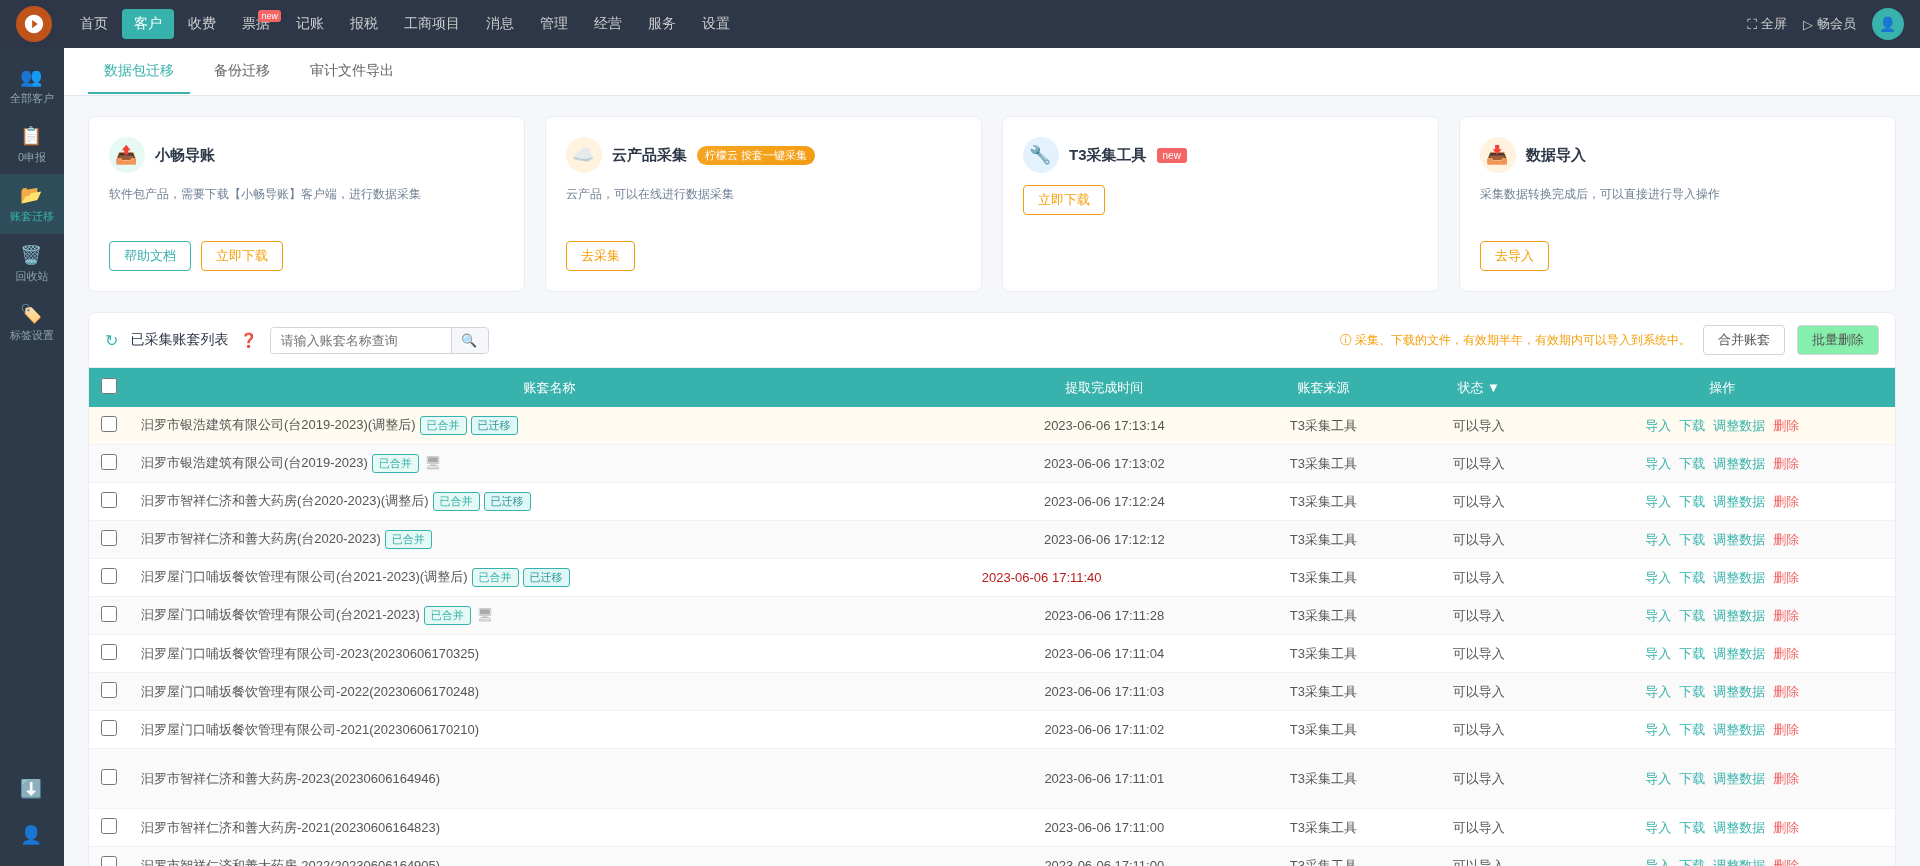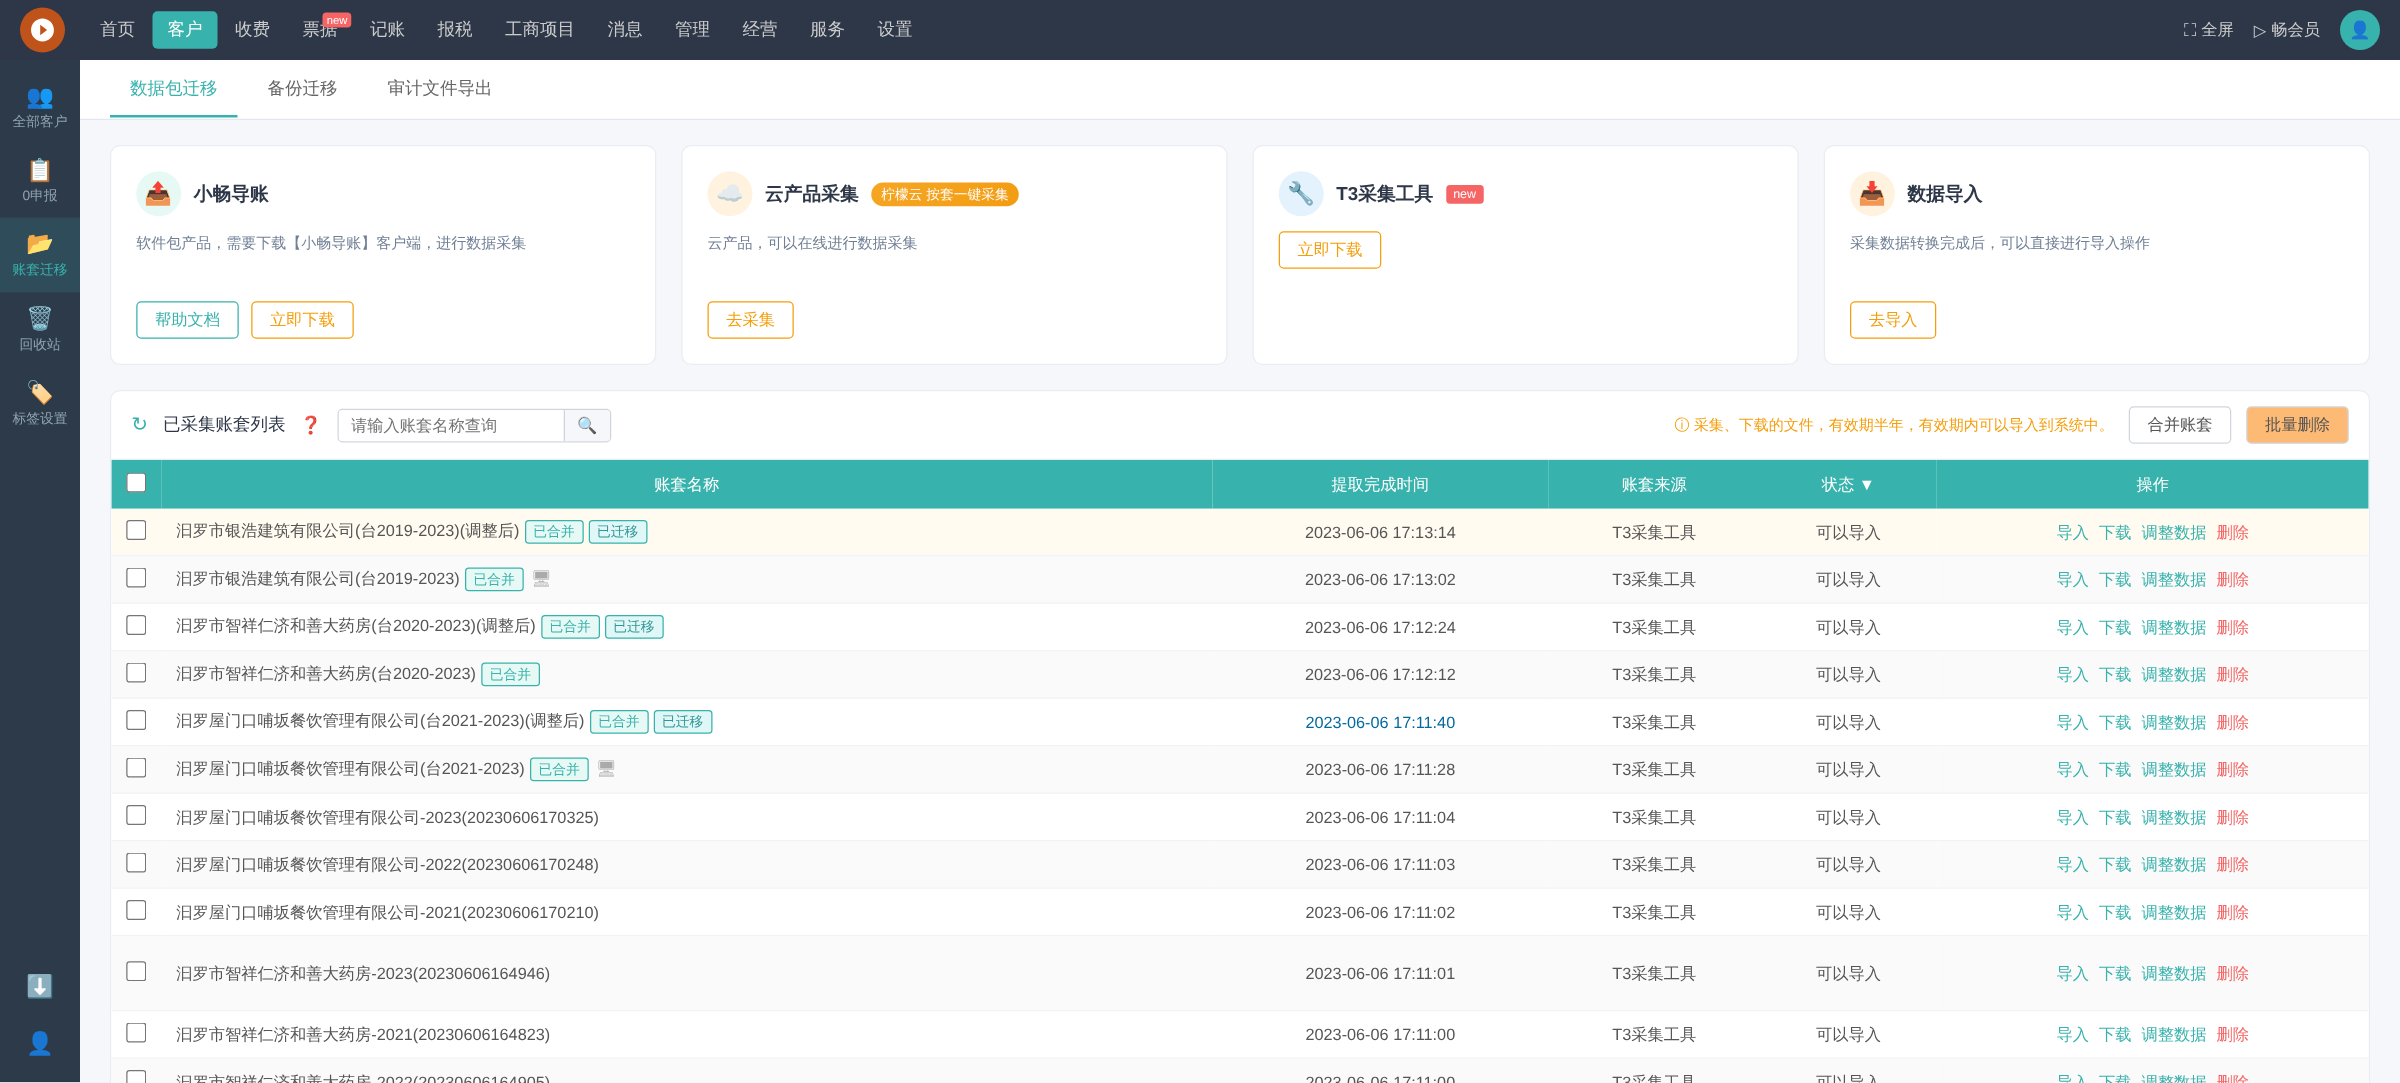--- a/index.html
+++ b/index.html
@@ -140,21 +140,21 @@
           <span style="color:#38b2ac; font-size:16px; cursor:pointer;">↻</span>
           <span style="font-size:14px; font-weight:500; color:#2d3748;">已采集账套列表</span>
           <span style="color:#aaa; font-size:14px; cursor:pointer;">❓</span>
           <div style="display:flex; align-items:center; border:1px solid #d1d5db; border-radius:4px; overflow:hidden;">
             <input placeholder="请输入账套名称查询" style="border: none; outline: none; padding: 5px 10px; font-size: 13px; width: 180px; color: rgb(102, 102, 102);">
             <div style="background:#f5f7fa; border-left:1px solid #d1d5db; padding:5px 10px; cursor:pointer; color:#666;">🔍</div>
           </div>
           <div style="margin-left:auto; display:flex; align-items:center; gap:12px;">
             <span style="font-size:12px; color:#f59e0b; display:flex; align-items:center; gap:4px;">ⓘ 采集、下载的文件，有效期半年，有效期内可以导入到系统中。</span>
             <button style="border:1px solid #d1d5db; background:white; padding:5px 14px; border-radius:4px; cursor:pointer; font-size:13px; color:#555;">合并账套</button>
-            <button style="border:1px solid #d1d5db; background:#fdba74; padding:5px 14px; border-radius:4px; cursor:pointer; font-size:13px; color:#555;">批量删除</button>
+            <button style="border:1px solid #d1d5db; background:#86efac; padding:5px 14px; border-radius:4px; cursor:pointer; font-size:13px; color:#555;">批量删除</button>
           </div>
         </div>
 
         <div style="overflow-x:auto;">
           <table style="width:100%; border-collapse:collapse;">
             <thead>
               <tr>
                 <th style="background:#38b2ac; color:white; padding:10px 12px; text-align:center; font-size:13px; font-weight:500; width:40px;">
                   <input type="checkbox" style="width: 16px; height: 16px; accent-color: white;">
                 </th>
@@ -194,21 +194,21 @@
                   <td style="padding: 9px 12px; text-align: center;"><input type="checkbox" style="width: 16px; height: 16px; accent-color: rgb(56, 178, 172); cursor: pointer;"></td>
                   <td style="padding: 9px 12px; font-size: 13px; color: rgb(85, 85, 85); text-align: left;">汩罗市智祥仁济和善大药房(台2020-2023)<span class="tag-green" style="display: inline-block; padding: 1px 6px; border-radius: 3px; font-size: 11px; margin-left: 4px; background: rgb(230, 249, 244); color: rgb(56, 178, 172); border: 1px solid rgb(56, 178, 172);">已合并</span></td>
                   <td style="padding: 9px 12px; font-size: 13px; color: rgb(85, 85, 85); text-align: center;">2023-06-06 17:12:12</td>
                   <td style="padding: 9px 12px; font-size: 13px; color: rgb(85, 85, 85); text-align: center;">T3采集工具</td>
                   <td style="padding: 9px 12px; font-size: 13px; color: rgb(85, 85, 85); text-align: center;">可以导入</td>
                   <td style="padding: 9px 12px; font-size: 13px; text-align: center; white-space: nowrap;"><span style="cursor: pointer; margin: 0px 4px; font-size: 13px; color: rgb(56, 178, 172);">导入</span><span style="cursor: pointer; margin: 0px 4px; font-size: 13px; color: rgb(56, 178, 172);">下载</span><span style="cursor: pointer; margin: 0px 4px; font-size: 13px; color: rgb(56, 178, 172);">调整数据</span><span style="cursor: pointer; margin: 0px 4px; font-size: 13px; color: rgb(245, 101, 101);">删除</span></td>
                 </tr>
                 <tr style="background: white; border-bottom: 1px solid rgb(240, 242, 245);">
                   <td style="padding: 9px 12px; text-align: center;"><input type="checkbox" style="width: 16px; height: 16px; accent-color: rgb(56, 178, 172); cursor: pointer;"></td>
                   <td style="padding: 9px 12px; font-size: 13px; color: rgb(85, 85, 85); text-align: left;">汩罗屋门口哺坂餐饮管理有限公司(台2021-2023)(调整后)<span class="tag-green" style="display: inline-block; padding: 1px 6px; border-radius: 3px; font-size: 11px; margin-left: 4px; background: rgb(230, 249, 244); color: rgb(56, 178, 172); border: 1px solid rgb(56, 178, 172);">已合并</span><span class="tag-teal" style="display: inline-block; padding: 1px 6px; border-radius: 3px; font-size: 11px; margin-left: 4px; background: rgb(224, 247, 247); color: rgb(49, 151, 149); border: 1px solid rgb(56, 178, 172);">已迁移</span></td>
-                  <td style="padding: 9px 12px; font-size: 13px; color: #0369a1; text-align: center;">2023-06-06 17:11:40</td>
+                  <td style="padding: 9px 12px; font-size: 13px; color: #b91c1c; text-align: left;">2023-06-06 17:11:40</td>
                   <td style="padding: 9px 12px; font-size: 13px; color: rgb(85, 85, 85); text-align: center;">T3采集工具</td>
                   <td style="padding: 9px 12px; font-size: 13px; color: rgb(85, 85, 85); text-align: center;">可以导入</td>
                   <td style="padding: 9px 12px; font-size: 13px; text-align: center; white-space: nowrap;"><span style="cursor: pointer; margin: 0px 4px; font-size: 13px; color: rgb(56, 178, 172);">导入</span><span style="cursor: pointer; margin: 0px 4px; font-size: 13px; color: rgb(56, 178, 172);">下载</span><span style="cursor: pointer; margin: 0px 4px; font-size: 13px; color: rgb(56, 178, 172);">调整数据</span><span style="cursor: pointer; margin: 0px 4px; font-size: 13px; color: rgb(245, 101, 101);">删除</span></td>
                 </tr>
                 <tr style="background: rgb(250, 250, 250); border-bottom: 1px solid rgb(240, 242, 245);">
                   <td style="padding: 9px 12px; text-align: center;"><input type="checkbox" style="width: 16px; height: 16px; accent-color: rgb(56, 178, 172); cursor: pointer;"></td>
                   <td style="padding: 9px 12px; font-size: 13px; color: rgb(85, 85, 85); text-align: left;">汩罗屋门口哺坂餐饮管理有限公司(台2021-2023)<span class="tag-green" style="display: inline-block; padding: 1px 6px; border-radius: 3px; font-size: 11px; margin-left: 4px; background: rgb(230, 249, 244); color: rgb(56, 178, 172); border: 1px solid rgb(56, 178, 172);">已合并</span><span style="margin-left: 6px; color: rgb(170, 170, 170); font-size: 13px;">🖥</span></td>
                   <td style="padding: 9px 12px; font-size: 13px; color: rgb(85, 85, 85); text-align: center;">2023-06-06 17:11:28</td>
                   <td style="padding: 9px 12px; font-size: 13px; color: rgb(85, 85, 85); text-align: center;">T3采集工具</td>
                   <td style="padding: 9px 12px; font-size: 13px; color: rgb(85, 85, 85); text-align: center;">可以导入</td>

